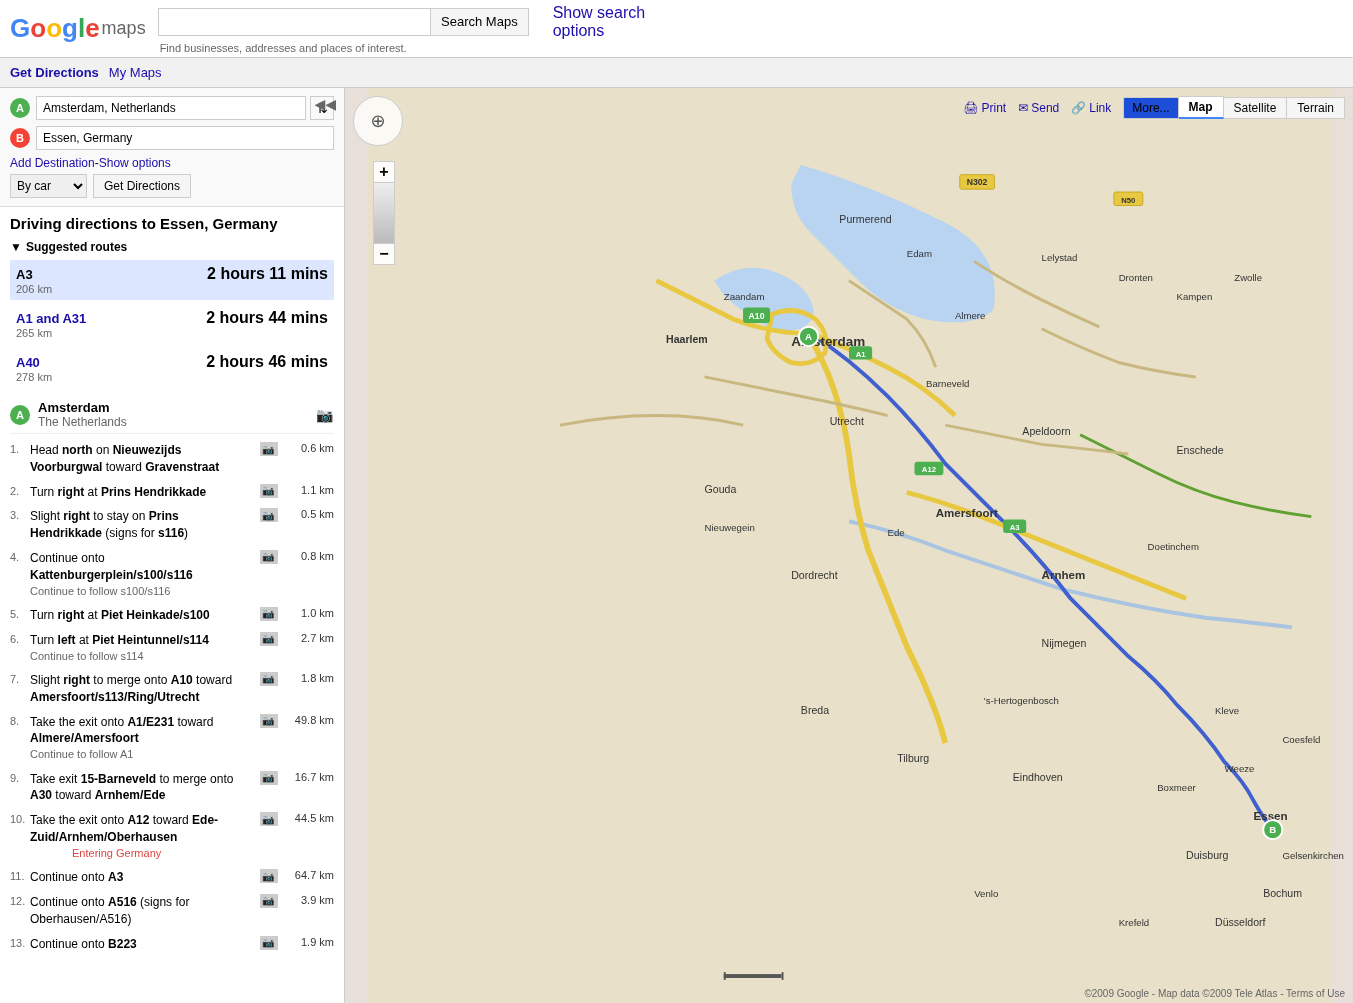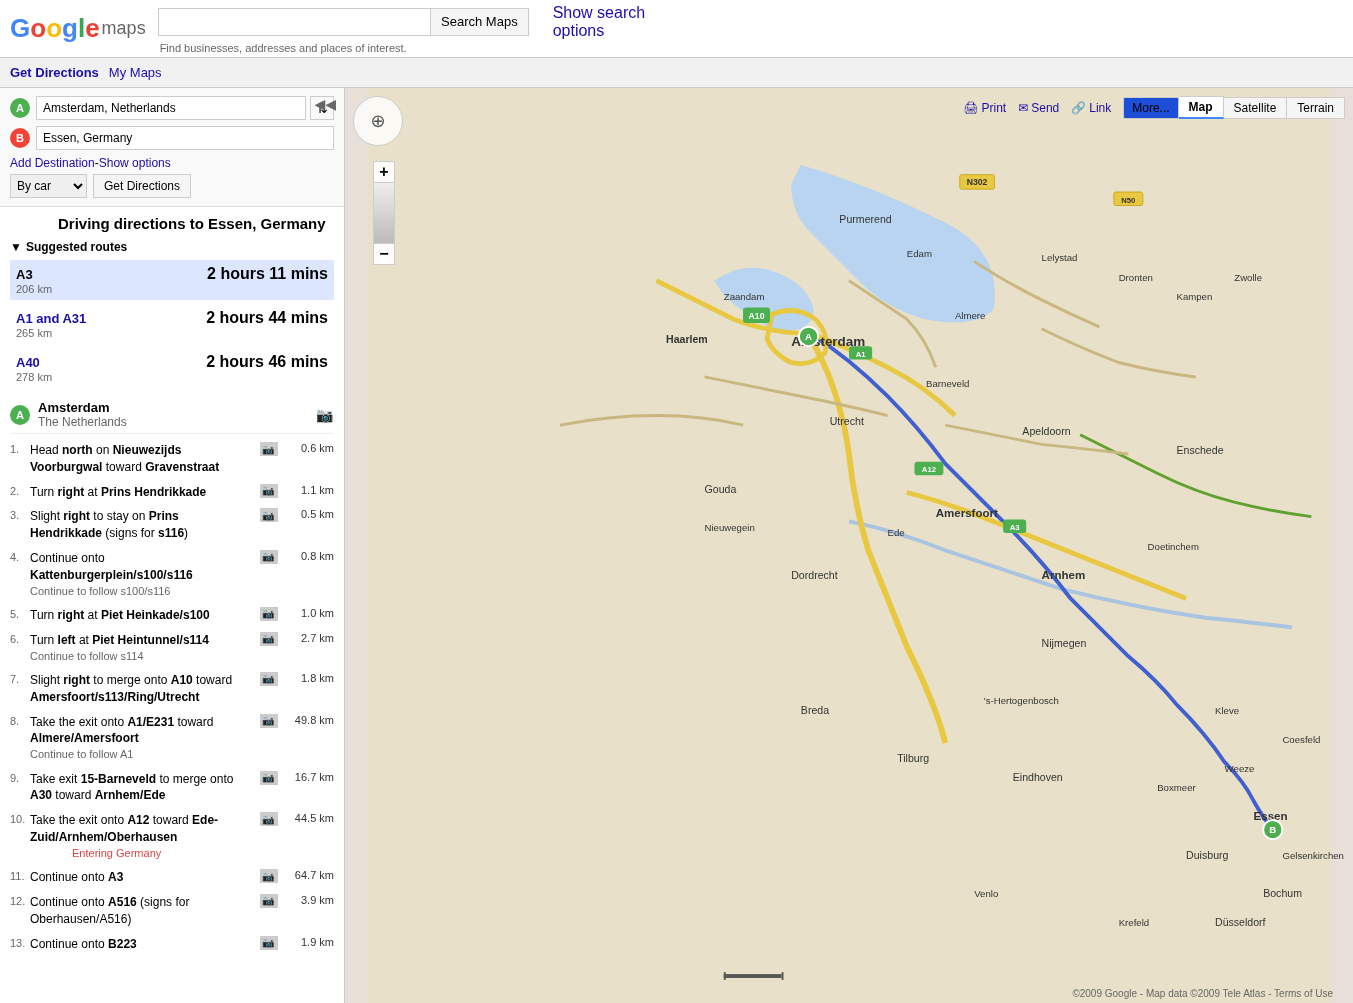--- a/index.html
+++ b/index.html
@@ -197,21 +197,20 @@
     }
 
     
     #directions-content {
       padding: 8px 10px;
     }
     #directions-title {
       font-size: 15px;
       font-weight: bold;
       margin-bottom: 8px;
-      margin-left: 48px;
     }
     #suggested-routes {
       margin-bottom: 8px;
     }
     #suggested-routes-header {
       display: flex;
       align-items: center;
       font-size: 12px;
       font-weight: bold;
       cursor: pointer;
@@ -436,21 +435,21 @@
     
     #map-svg {
       width: 100%;
       height: 100%;
     }
 
     
     #map-copyright {
       position: absolute;
       bottom: 4px;
-      right: 20px;
+      right: 8px;
       font-size: 10px;
       color: #666;
     }
 
     
     #sidebar::-webkit-scrollbar { width: 6px; }
     #sidebar::-webkit-scrollbar-track { background: #f1f1f1; }
     #sidebar::-webkit-scrollbar-thumb { background: #ccc; border-radius: 3px; }
   </style>
 </head>

